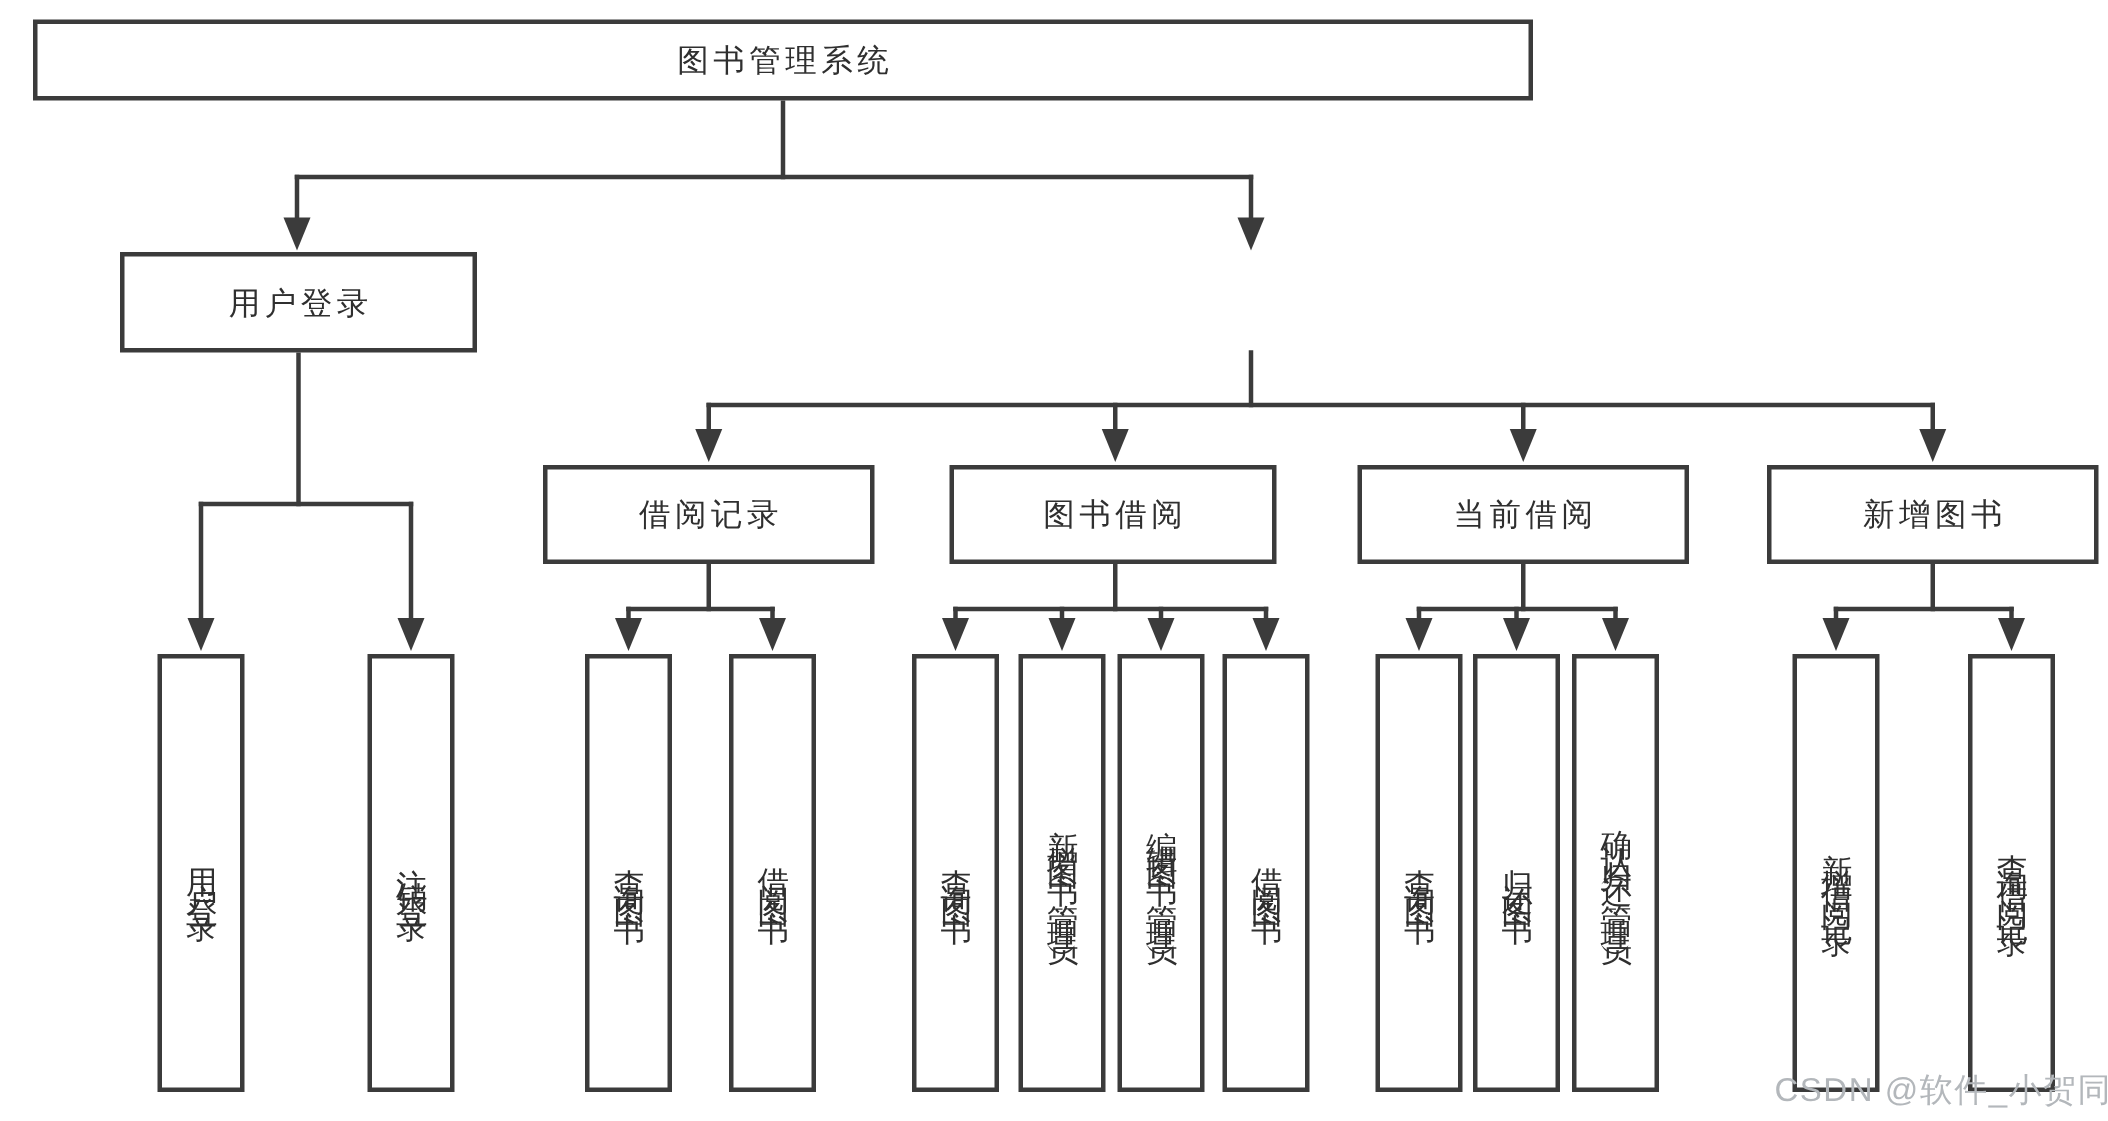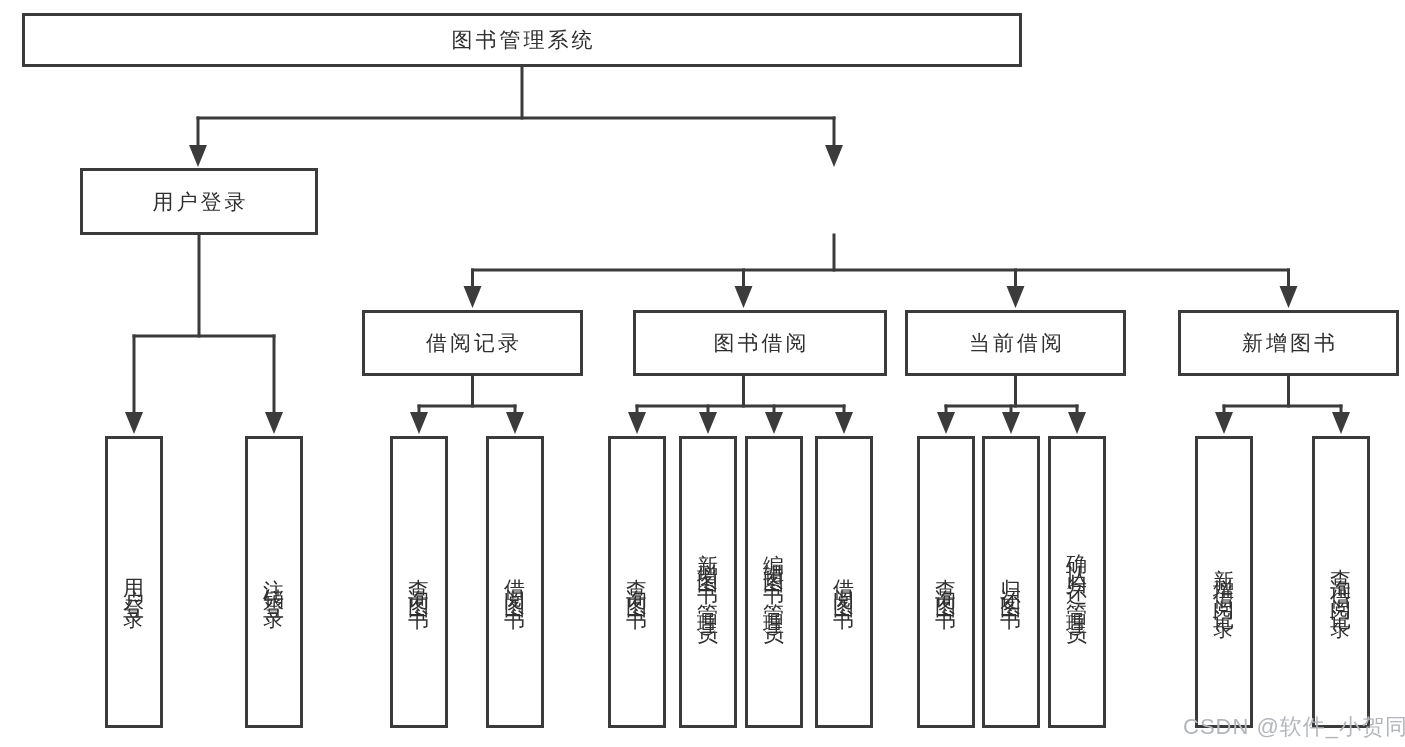--- a/index.html
+++ b/index.html
@@ -129,21 +129,21 @@
     <span>图书管理系统</span>
   </div>
 
   <div class="box h" style="left:80px;top:168px;width:238px;height:67px">
     <span>用户登录</span>
   </div>
 
   <div class="box h" style="left:362px;top:310px;width:221px;height:66px">
     <span>借阅记录</span>
   </div>
-  <div class="box h" style="left:633px;top:310px;width:254px;height:66px">
+  <div class="box h" style="left:633px;top:310px;width:218px;height:66px">
     <span>图书借阅</span>
   </div>
   <div class="box h" style="left:905px;top:310px;width:221px;height:66px">
     <span>当前借阅</span>
   </div>
   <div class="box h" style="left:1178px;top:310px;width:221px;height:66px">
     <span>新增图书</span>
   </div>
 
   <div class="box v" style="left:105px;top:436px;width:58px;height:292px">

